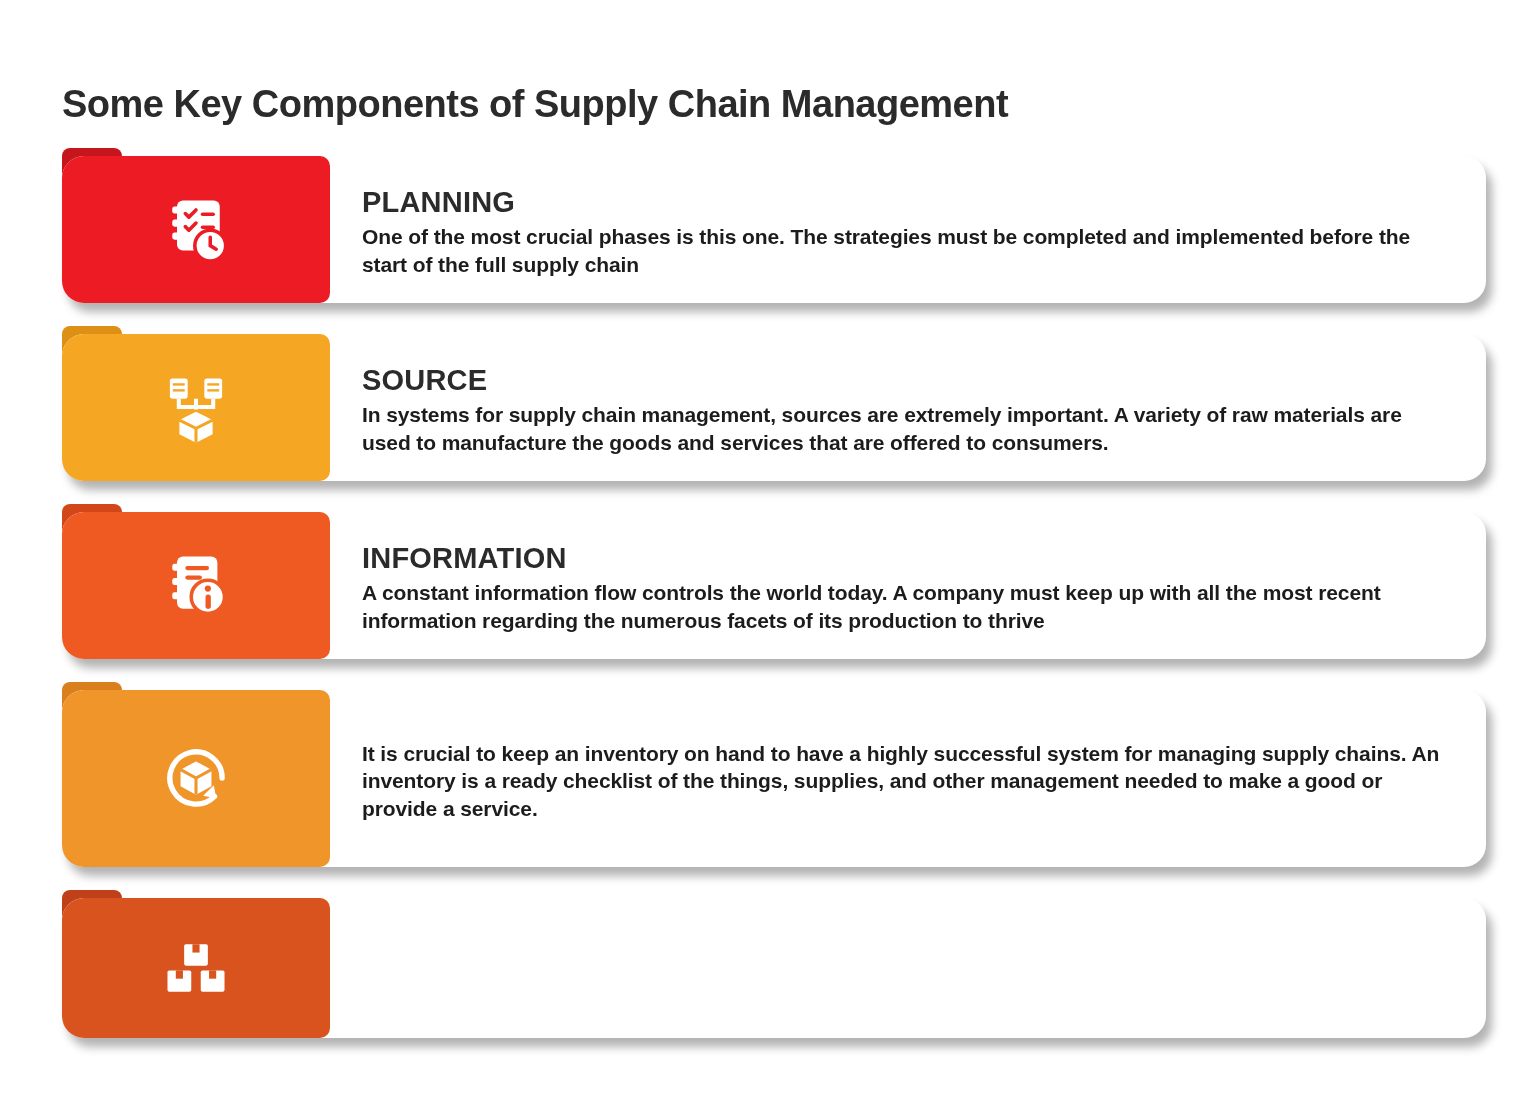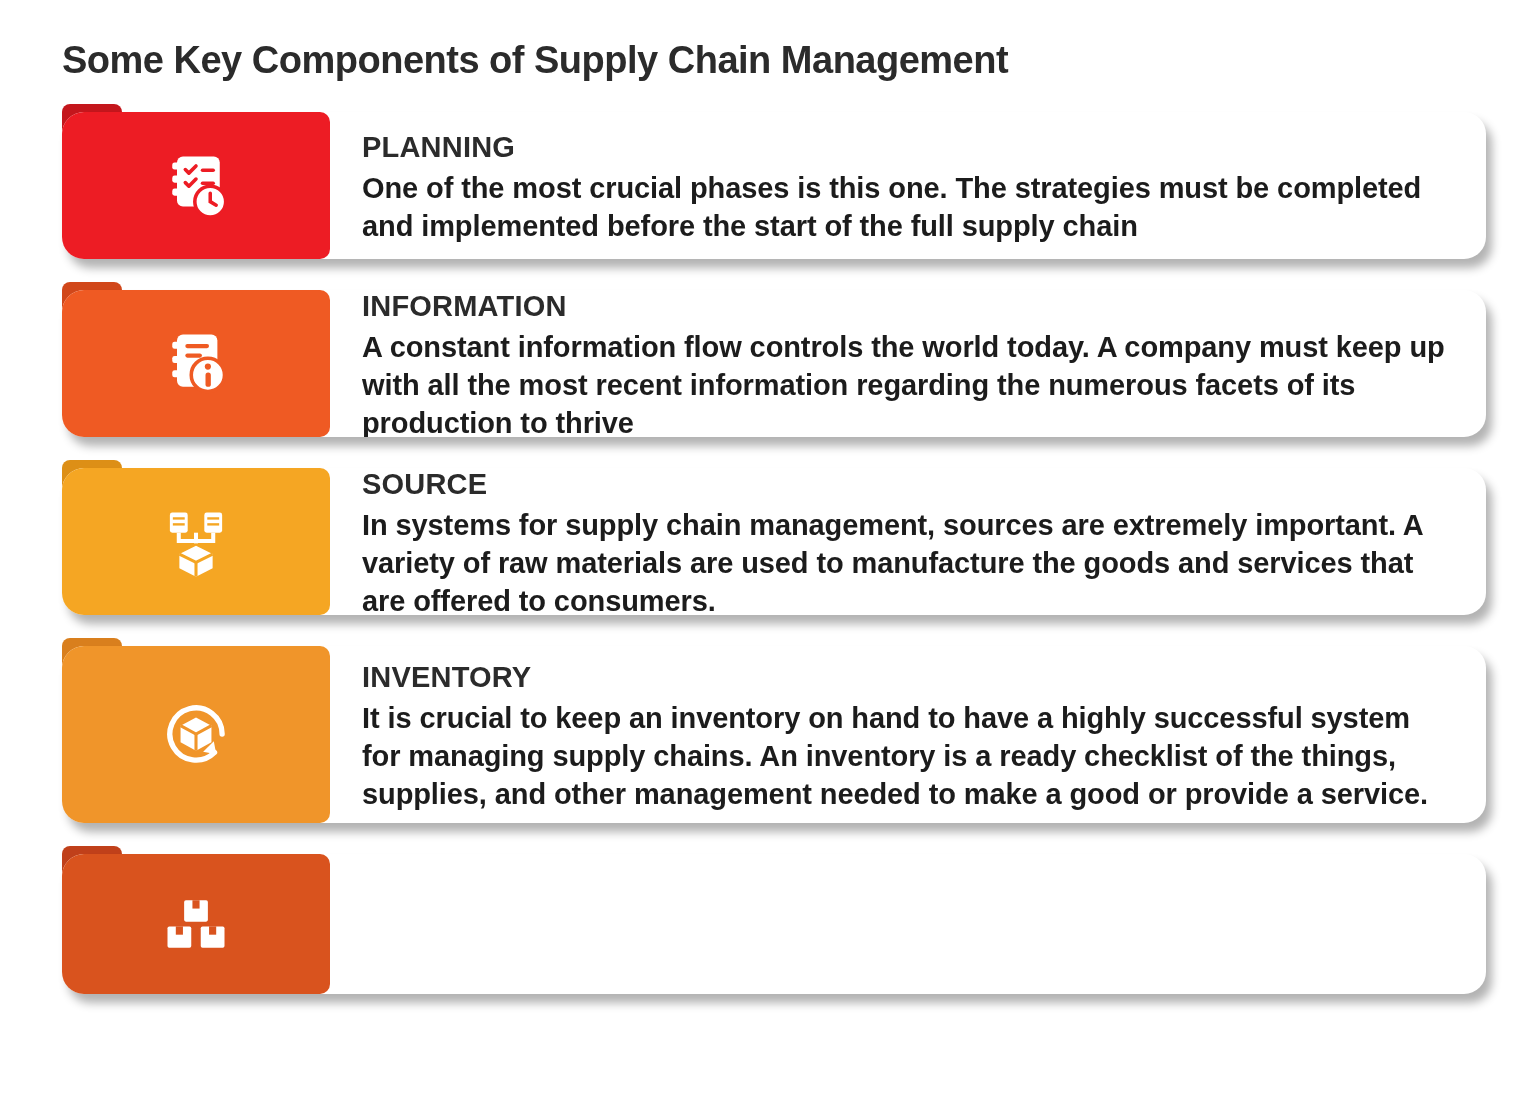--- a/index.html
+++ b/index.html
@@ -12,20 +12,21 @@
     background: #ffffff;
     font-family: "Liberation Sans", sans-serif;
     overflow: hidden;
   }
   .page {
     position: relative;
     width: 1536px;
     height: 953px;
     box-sizing: border-box;
     padding: 30px 40px 4px 40px;
+    margin-top: 44px;
   }
   .title {
     font-size: 38px;
     font-weight: bold;
     color: #2b2b2b;
     letter-spacing: -0.5px;
     margin: 10px 0 22px 22px;
     line-height: 1.1;
   }
   .rows {
@@ -101,21 +102,21 @@
     justify-content: center;
   }
   .heading {
     font-size: 29px;
     color: #2b2b2b;
     letter-spacing: 0.2px;
     line-height: 1.15;
     margin-bottom: 4px;
   }
   .desc {
-    font-size: 29px;
+    font-size: 21px;
     color: #1c1c1c;
     line-height: 1.32;
     letter-spacing: -0.1px;
   }
 </style>
 </head>
 <body>
 
 <div class="page">
 
@@ -138,45 +139,20 @@
               <rect x="36" y="18" width="12" height="3" rx="1.5" fill="#ed1c24"></rect>
               <rect x="36" y="29" width="12" height="3" rx="1.5" fill="#ed1c24"></rect>
               <circle cx="44" cy="46" r="13" fill="#ffffff" stroke="#ed1c24" stroke-width="3"></circle>
               <path d="M44 39v7l5 3" stroke="#ed1c24" stroke-width="3" stroke-linecap="round" fill="none"></path>
             </svg>
           </span>
         </div>
         <div class="content">
           <div class="heading">PLANNING</div>
           <div class="desc">One of the most crucial phases is this one. The strategies must be completed and implemented before the start of the full supply chain</div>
-        </div>
-      </div>
-    </div>
-
-    <div class="row">
-      <div class="tab" style="background:#d1471a"></div>
-      <div class="card">
-        <div class="colorblock" style="background:#ef5a23">
-          <span class="icon-wrap">
-            <svg viewBox="0 0 64 64" fill="none">
-              <rect x="16" y="8" width="34" height="44" rx="5" fill="#ffffff"></rect>
-              <rect x="12" y="14" width="7" height="6" rx="2" fill="#ffffff"></rect>
-              <rect x="12" y="26" width="7" height="6" rx="2" fill="#ffffff"></rect>
-              <rect x="12" y="38" width="7" height="6" rx="2" fill="#ffffff"></rect>
-              <rect x="23" y="16" width="20" height="3.5" rx="1.75" fill="#ef5a23"></rect>
-              <rect x="23" y="24" width="14" height="3.5" rx="1.75" fill="#ef5a23"></rect>
-              <circle cx="42" cy="42" r="14" fill="#ffffff" stroke="#ef5a23" stroke-width="3"></circle>
-              <circle cx="42" cy="35" r="2.6" fill="#ef5a23"></circle>
-              <rect x="40" y="40" width="4.5" height="12" rx="2.2" fill="#ef5a23"></rect>
-            </svg>
-          </span>
-        </div>
-        <div class="content">
-          <div class="heading">INFORMATION</div>
-          <div class="desc">A constant information flow controls the world today. A company must keep up with all the most recent information regarding the numerous facets of its production to thrive</div>
         </div>
       </div>
     </div>
 
     <div class="row">
       <div class="tab" style="background:#dd8f16"></div>
       <div class="card">
         <div class="colorblock" style="background:#f5a623">
           <span class="icon-wrap">
             <svg viewBox="0 0 64 64" fill="none">
@@ -194,36 +170,60 @@
             </svg>
           </span>
         </div>
         <div class="content">
           <div class="heading">SOURCE</div>
           <div class="desc"> In systems for supply chain management, sources are extremely important. A variety of raw materials are used to manufacture the goods and services that are offered to consumers.</div>
         </div>
       </div>
     </div>
 
+    <div class="row">
+      <div class="tab" style="background:#d1471a"></div>
+      <div class="card">
+        <div class="colorblock" style="background:#ef5a23">
+          <span class="icon-wrap">
+            <svg viewBox="0 0 64 64" fill="none">
+              <rect x="16" y="8" width="34" height="44" rx="5" fill="#ffffff"></rect>
+              <rect x="12" y="14" width="7" height="6" rx="2" fill="#ffffff"></rect>
+              <rect x="12" y="26" width="7" height="6" rx="2" fill="#ffffff"></rect>
+              <rect x="12" y="38" width="7" height="6" rx="2" fill="#ffffff"></rect>
+              <rect x="23" y="16" width="20" height="3.5" rx="1.75" fill="#ef5a23"></rect>
+              <rect x="23" y="24" width="14" height="3.5" rx="1.75" fill="#ef5a23"></rect>
+              <circle cx="42" cy="42" r="14" fill="#ffffff" stroke="#ef5a23" stroke-width="3"></circle>
+              <circle cx="42" cy="35" r="2.6" fill="#ef5a23"></circle>
+              <rect x="40" y="40" width="4.5" height="12" rx="2.2" fill="#ef5a23"></rect>
+            </svg>
+          </span>
+        </div>
+        <div class="content">
+          <div class="heading">INFORMATION</div>
+          <div class="desc">A constant information flow controls the world today. A company must keep up with all the most recent information regarding the numerous facets of its production to thrive</div>
+        </div>
+      </div>
+    </div>
+
     <div class="row tall">
       <div class="tab" style="background:#d97f1d"></div>
       <div class="card">
         <div class="colorblock" style="background:#f0952a">
           <span class="icon-wrap">
             <svg viewBox="0 0 64 64" fill="none">
               <path d="M54 32a22 22 0 1 0-6.4 15.5" stroke="#ffffff" stroke-width="4.5" fill="none" stroke-linecap="round"></path>
               <path d="M47 38l2 11 -11 -2z" fill="#ffffff"></path>
               <path d="M32 18l13 7v14l-13 7-13-7V25z" fill="#ffffff"></path>
               <path d="M19 25l13 7 13-7" stroke="#f0952a" stroke-width="2.6" fill="none"></path>
               <path d="M32 32v14" stroke="#f0952a" stroke-width="2.6" fill="none"></path>
             </svg>
           </span>
         </div>
         <div class="content">
-          <div class="heading">INVENTORY</div>
           <div class="desc">It is crucial to keep an inventory on hand to have a highly successful system for managing supply chains. An inventory is a ready checklist of the things, supplies, and other management needed to make a good or provide a service.</div>
         </div>
       </div>
     </div>
 
     <div class="row short">
       <div class="tab" style="background:#c0401a"></div>
       <div class="card">
         <div class="colorblock" style="background:#d9531e">
           <span class="icon-wrap">

